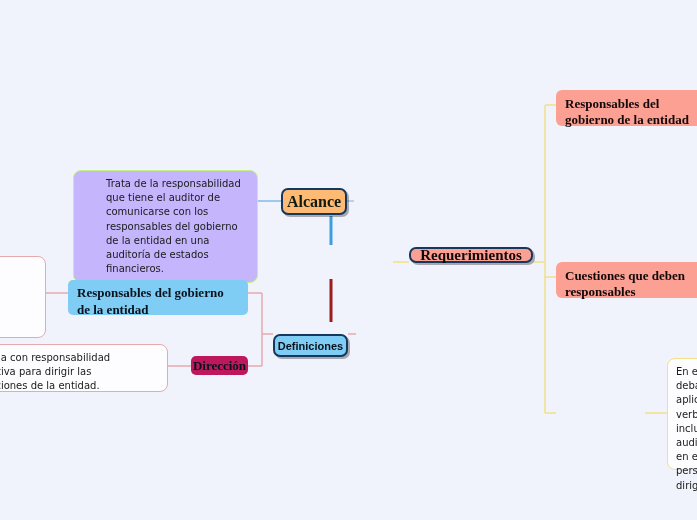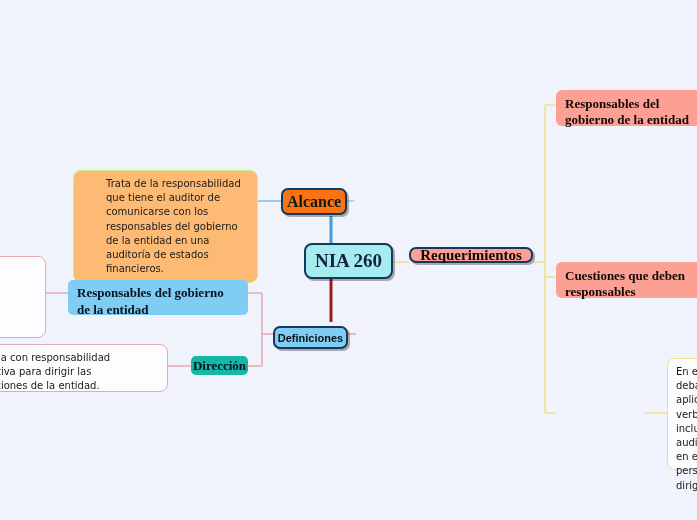--- a/index.html
+++ b/index.html
@@ -47,21 +47,21 @@
     font-family: "Liberation Serif", serif;
     font-weight: bold;
     font-size: 19px;
     color: #10243d;
     justify-content: center;
     box-shadow: 2px 2px 0 rgba(0,0,0,0.30);
   }
 
   
   .node-green {
-    background: #f97316;
+    background: #fdba74;
     border: 2px solid #16375e;
     font-family: "Liberation Serif", serif;
     font-weight: bold;
     font-size: 16px;
     color: #101a10;
     justify-content: center;
     box-shadow: 2px 2px 0 rgba(0,0,0,0.30);
   }
 
   
@@ -107,21 +107,21 @@
     font-family: "Liberation Serif", serif;
     font-weight: bold;
     font-size: 13px;
     color: #07121d;
     line-height: 1.3;
     padding: 5px 9px;
     align-items: flex-start;
     box-shadow: none;
   }
   .node-blue-small {
-    background: #14b8a6;
+    background: #be185d;
     border: none;
     border-radius: 5px;
     font-family: "Liberation Serif", serif;
     font-weight: bold;
     font-size: 13px;
     color: #07121d;
     justify-content: center;
     box-shadow: none;
   }
 
@@ -131,21 +131,21 @@
     box-sizing: border-box;
     border-radius: 8px;
     font-family: "DejaVu Sans", sans-serif;
     font-size: 10px;
     line-height: 1.42;
     color: #1a1a1a;
     padding: 6px 8px;
     white-space: pre-line;
   }
   .note-green {
-    background: #fdba74;
+    background: #c4b5fd;
     border: 1px solid #c6f08a;
     padding-left: 32px;
   }
   .note-white {
     background: #fdfdff;
     border: 1px solid #e8a9ad;
   }
   .note-yellowborder {
     background: #fdfdff;
     border: 1px solid #f2e18a;
@@ -180,23 +180,20 @@
 
     <path d="M 273 334 L 262 334" stroke="#e8a9ad" stroke-width="1.5" fill="none"></path>
     <path d="M 262 293 L 262 366" stroke="#e8a9ad" stroke-width="1.5" fill="none"></path>
     <path d="M 262 293 L 248 293" stroke="#e8a9ad" stroke-width="1.5" fill="none"></path>
     <path d="M 262 366 L 248 366" stroke="#e8a9ad" stroke-width="1.5" fill="none"></path>
 
     <path d="M 68 293 L 46 293" stroke="#e8a9ad" stroke-width="1.5" fill="none"></path>
     <path d="M 191 366 L 168 366" stroke="#e8a9ad" stroke-width="1.5" fill="none"></path>
   </svg>
 
-  <div class="node node-root" style="left:304px; top:243px; width:89px; height:36px;">
-    <span>NIA 260</span>
-  </div>
 
   <div class="node node-green" style="left:281px; top:188px; width:66px; height:27px;">
     <span>Alcance</span>
   </div>
 
   <div class="note note-green" style="left:73px; top:170px; width:185px;">Trata de la responsabilidad que tiene el auditor de comunicarse con los responsables del gobierno de la entidad en una auditoría de estados financieros.</div>
 
   <div class="node node-salmon" style="left:409px; top:247px; width:124px; height:16px;">
     <span>Requerimientos</span>
   </div>
@@ -213,21 +210,21 @@
   <div class="note note-yellowborder" style="left:667px; top:358px; width:46px; height:112px;">En el
 deba
 aplic
 verba
 inclu
 audit
 en el
 pers
 dirigi</div>
 
-  <div class="node node-blue" style="left:273px; top:326px; width:75px; height:23px;">
+  <div class="node node-blue" style="left:273px; top:334px; width:75px; height:23px;">
     <span>Definiciones</span>
   </div>
 
   <div class="node node-blue-plain" style="left:68px; top:280px; width:180px; height:35px;">
     <span>Responsables del gobierno de la entidad</span>
   </div>
 
   <div class="note note-white" style="left:-44px; top:256px; width:90px; height:82px;">con
 rvisión
 de la

